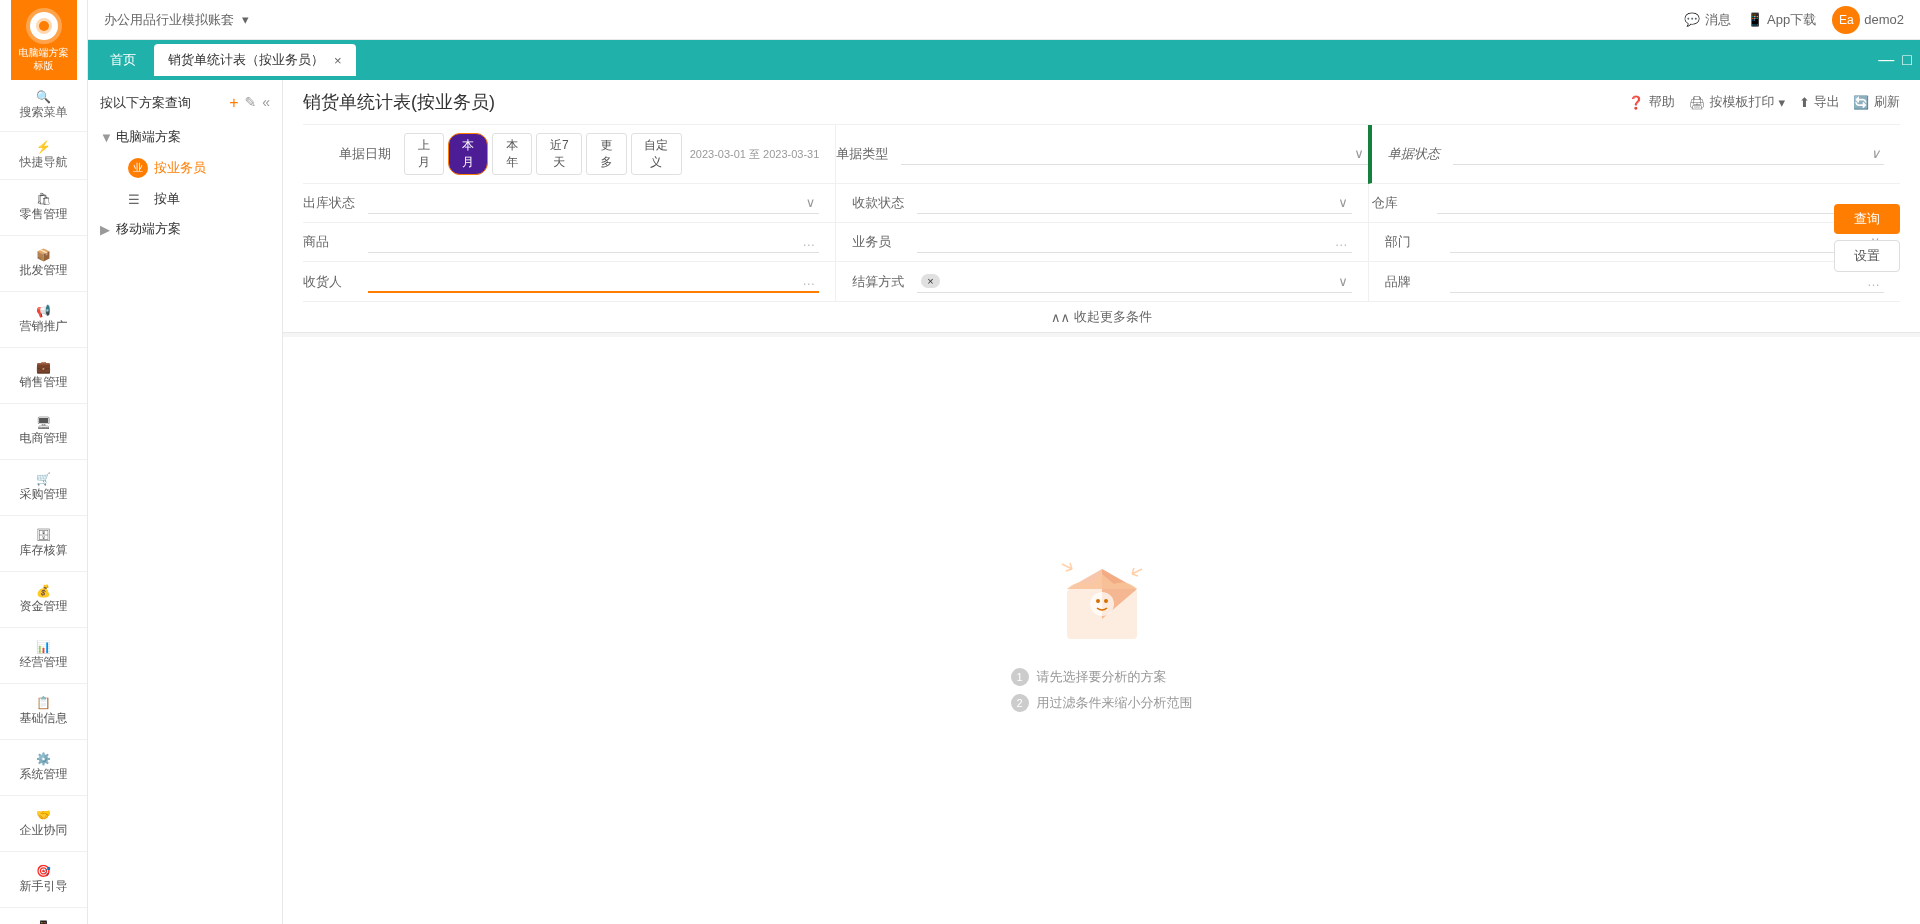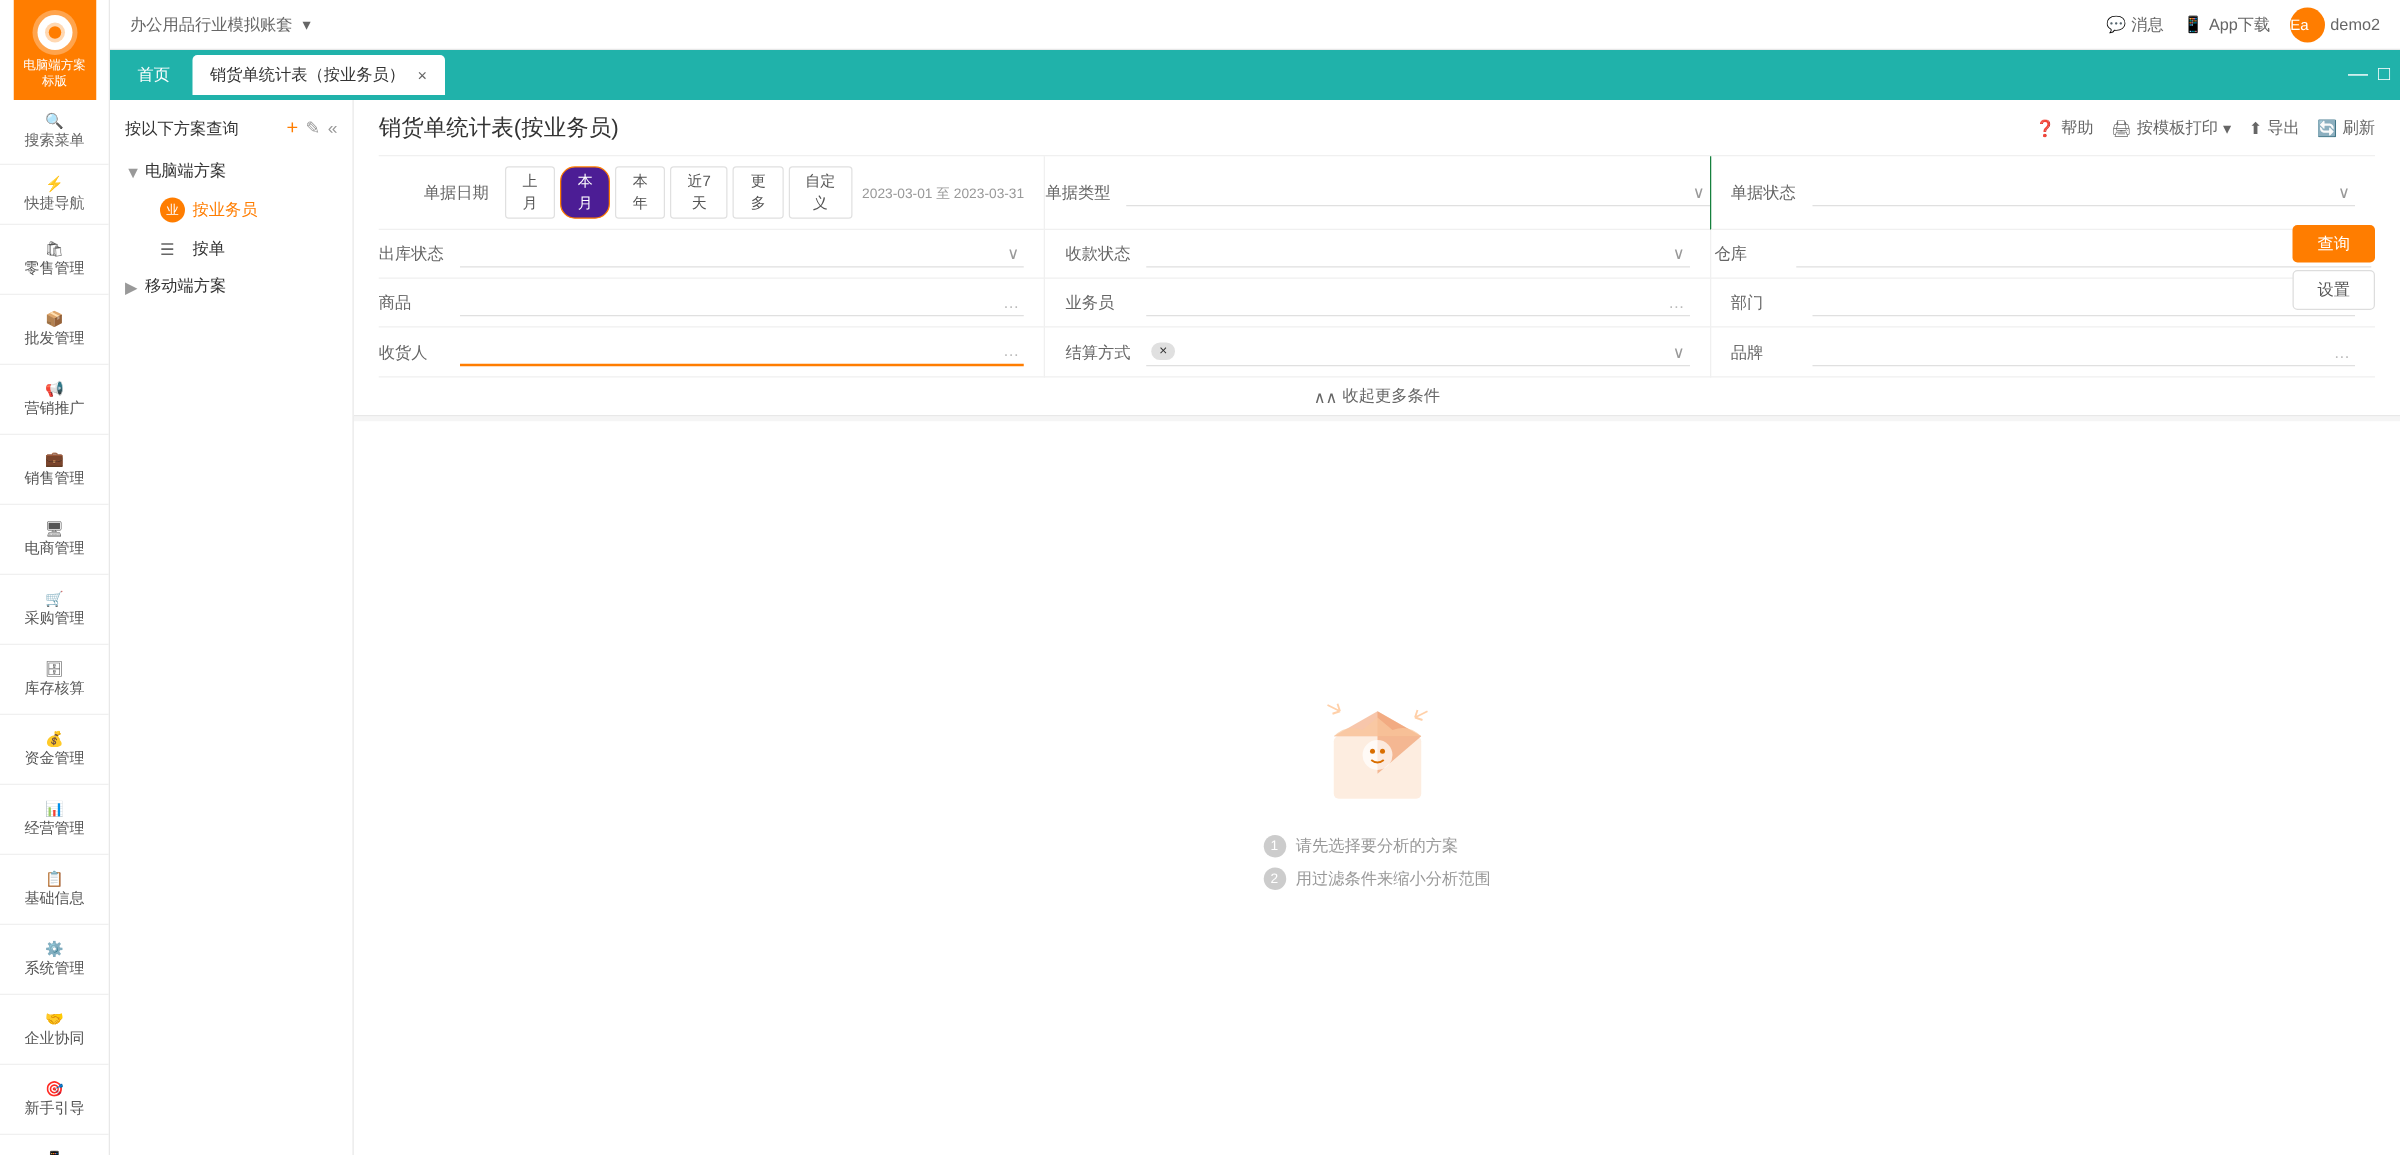--- a/index.html
+++ b/index.html
@@ -12,21 +12,21 @@
     .sidebar-item { width: 100%; padding: 12px 0; text-align: center; cursor: pointer; color: #555; font-size: 12px; border-bottom: 1px solid #f0f0f0; }
 
     
     .main { flex: 1; display: flex; flex-direction: column; overflow: hidden; }
 
     
     .top-header { height: 40px; background: #fff; border-bottom: 1px solid #e8e8e8; display: flex; align-items: center; justify-content: space-between; padding: 0 16px; flex-shrink: 0; }
     .top-header-left { display: flex; align-items: center; gap: 8px; color: #666; font-size: 13px; }
     .top-header-right { display: flex; align-items: center; gap: 16px; color: #666; font-size: 13px; }
     .top-header-right-item { display: flex; align-items: center; gap: 4px; cursor: pointer; }
-    .avatar { width: 28px; height: 28px; border-radius: 50%; background: #ff7d00; display: flex; align-items: center; color: #fff; font-size: 12px; }
+    .avatar { width: 28px; height: 28px; border-radius: 50%; background: #ff7d00; display: flex; align-items: center; justify-content: center; color: #fff; font-size: 12px; }
 
     
     .tabs-bar { height: 40px; background: #20b2aa; display: flex; align-items: center; padding: 0 8px; gap: 4px; flex-shrink: 0; }
     .tab { height: 32px; padding: 0 14px; border-radius: 4px 4px 0 0; display: flex; align-items: center; gap: 6px; cursor: pointer; font-size: 13px; }
     .tab.home { background: transparent; color: #fff; }
     .tab.active { background: #fff; color: #333; }
     .tab-close-btn { margin-left: 4px; cursor: pointer; color: #666; }
     .tabs-right { margin-left: auto; display: flex; align-items: center; gap: 8px; }
     .tabs-right-btn { color: #fff; cursor: pointer; font-size: 16px; }
 
@@ -282,21 +282,21 @@
             </div>
 
             <div style="display:flex; align-items:center; padding: 8px 0; border-bottom:1px solid #f0f0f0; border-left:1px solid #f0f0f0;">
               <span style="color:#666; font-size:13px; width:65px; flex-shrink:0;">单据类型</span>
               <div style="flex:1; display:flex; align-items:center; justify-content:space-between; border-bottom:1px solid #e0e0e0; padding: 3px 4px; cursor:pointer;">
                 <span></span>
                 <span style="color:#999;">∨</span>
               </div>
             </div>
 
-            <div style="display:flex; align-items:center; padding: 8px 16px; border-bottom:1px solid #f0f0f0; border-left:1px solid #15803d;">
+            <div style="display:flex; align-items:center; padding: 8px 16px; border-bottom:1px solid #f0f0f0; border-left:4px solid #15803d;font-style:italic;">
               <span style="color:#666; font-size:13px; width:65px; flex-shrink:0;">单据状态</span>
               <div style="flex:1; display:flex; align-items:center; justify-content:space-between; border-bottom:1px solid #e0e0e0; padding: 3px 4px; cursor:pointer;">
                 <span></span>
                 <span style="color:#999;">∨</span>
               </div>
             </div>
           </div>
 
           <div style="display:grid; grid-template-columns: 1fr 1fr 1fr;">
             <div style="display:flex; align-items:center; padding: 8px 0; border-bottom:1px solid #f0f0f0; padding-right:16px;">
@@ -367,21 +367,21 @@
             </div>
           </div>
 
           <div style="display:flex; align-items:center; justify-content:center; padding: 6px 0; cursor:pointer; color:#666;">
             <span style="margin-right:4px;">∧∧</span>
             <span>收起更多条件</span>
           </div>
         </div>
       </div>
 
-      <div style="position:absolute; right:20px; top:100px; display:flex; flex-direction:column; gap:6px; z-index:10;">
+      <div style="position:absolute; right:20px; top:124px; display:flex; flex-direction:column; gap:6px; z-index:10;">
         <button class="btn-query">查询</button>
         <button class="btn-settings">设置</button>
       </div>
 
       <div class="empty-state">
         <div style="margin-bottom:16px;">
           <svg width="120" height="100" viewBox="0 0 120 100">
 
             <rect x="25" y="40" width="70" height="50" rx="4" fill="#fce8d8" opacity="0.8"></rect>
             <polygon points="25,40 60,20 95,40" fill="#f5b896" opacity="0.8"></polygon>

